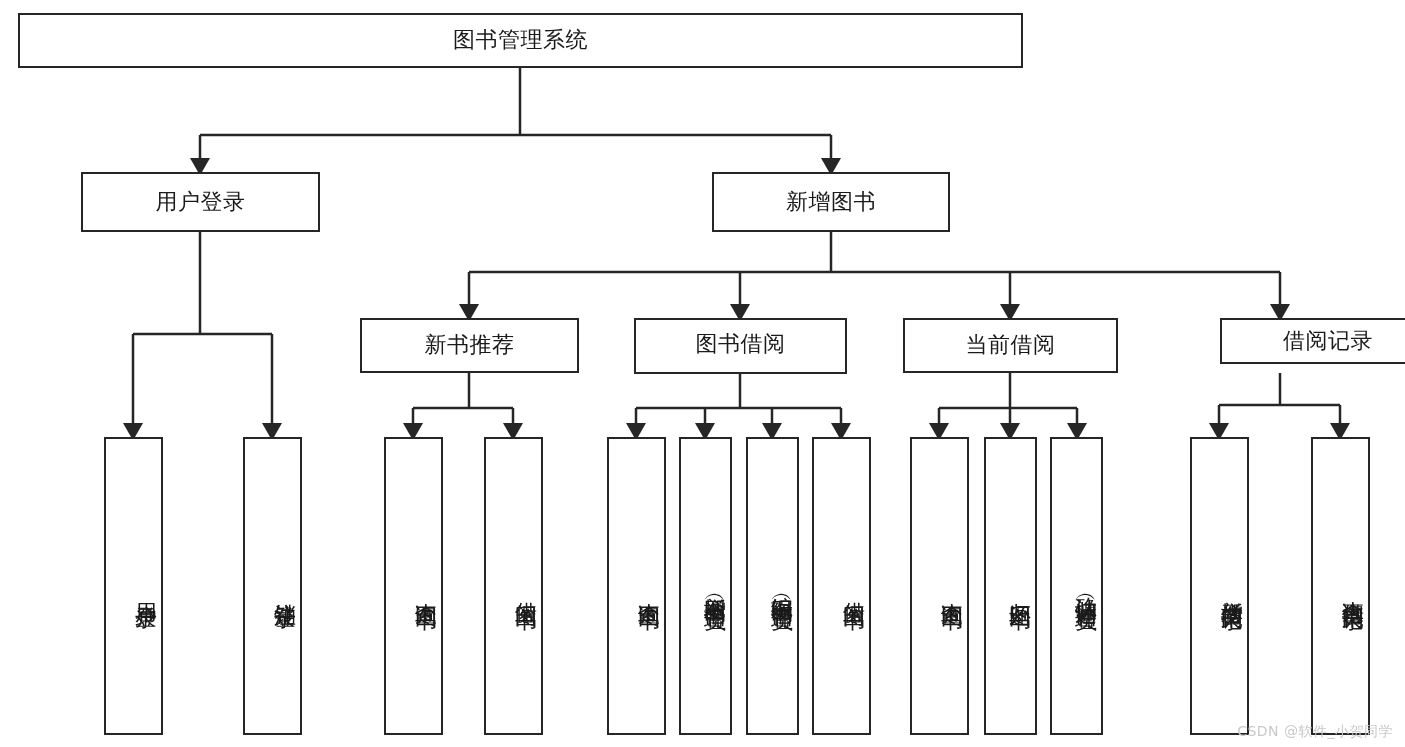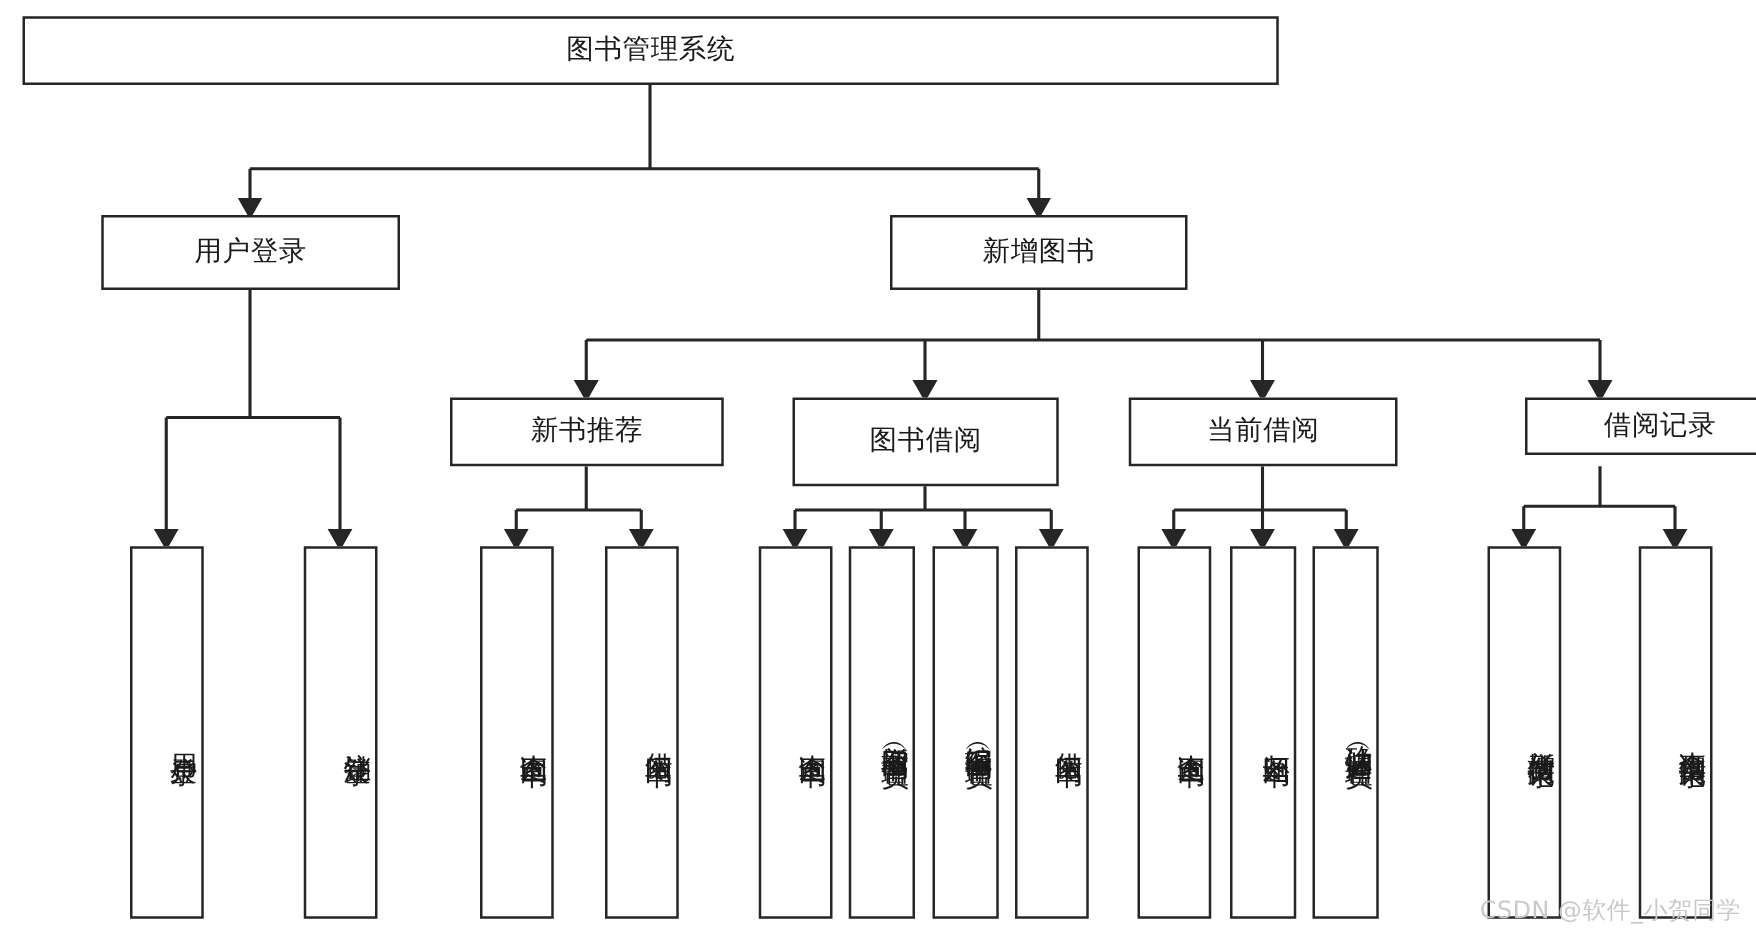--- a/index.html
+++ b/index.html
@@ -53,21 +53,21 @@
     padding-top: 6px;
     text-align: left;
   }
   .node-v.tall {
     padding-top: 4px;
   }
   .watermark {
     position: absolute;
     right: 12px;
     bottom: 6px;
-    font-size: 19px;
+    font-size: 14px;
     color: #c9c9c9;
     white-space: nowrap;
     letter-spacing: 0.5px;
   }
 </style>
 </head>
 <body>
 
 <div id="canvas">
 
@@ -128,21 +128,21 @@
   <div class="node node-h" style="left:81px; top:172px; width:239px; height:60px;">
     <span>用户登录</span>
   </div>
   <div class="node node-h" style="left:712px; top:172px; width:238px; height:60px;">
     <span>新增图书</span>
   </div>
 
   <div class="node node-h" style="left:360px; top:318px; width:219px; height:55px;align-items:center;">
     <span>新书推荐</span>
   </div>
-  <div class="node node-h" style="left:634px; top:318px; width:213px; height:71px;">
+  <div class="node node-h" style="left:634px; top:318px; width:213px; height:56px;font-family:Liberation Mono, monospace;">
     <span>图书借阅</span>
   </div>
   <div class="node node-h" style="left:903px; top:318px; width:215px; height:55px;">
     <span>当前借阅</span>
   </div>
   <div class="node node-h" style="left:1220px; top:318px; width:216px; height:46px;">
     <span>借阅记录</span>
   </div>
 
   <div class="node node-v" style="left:104px; top:437px; width:59px; height:298px;">

